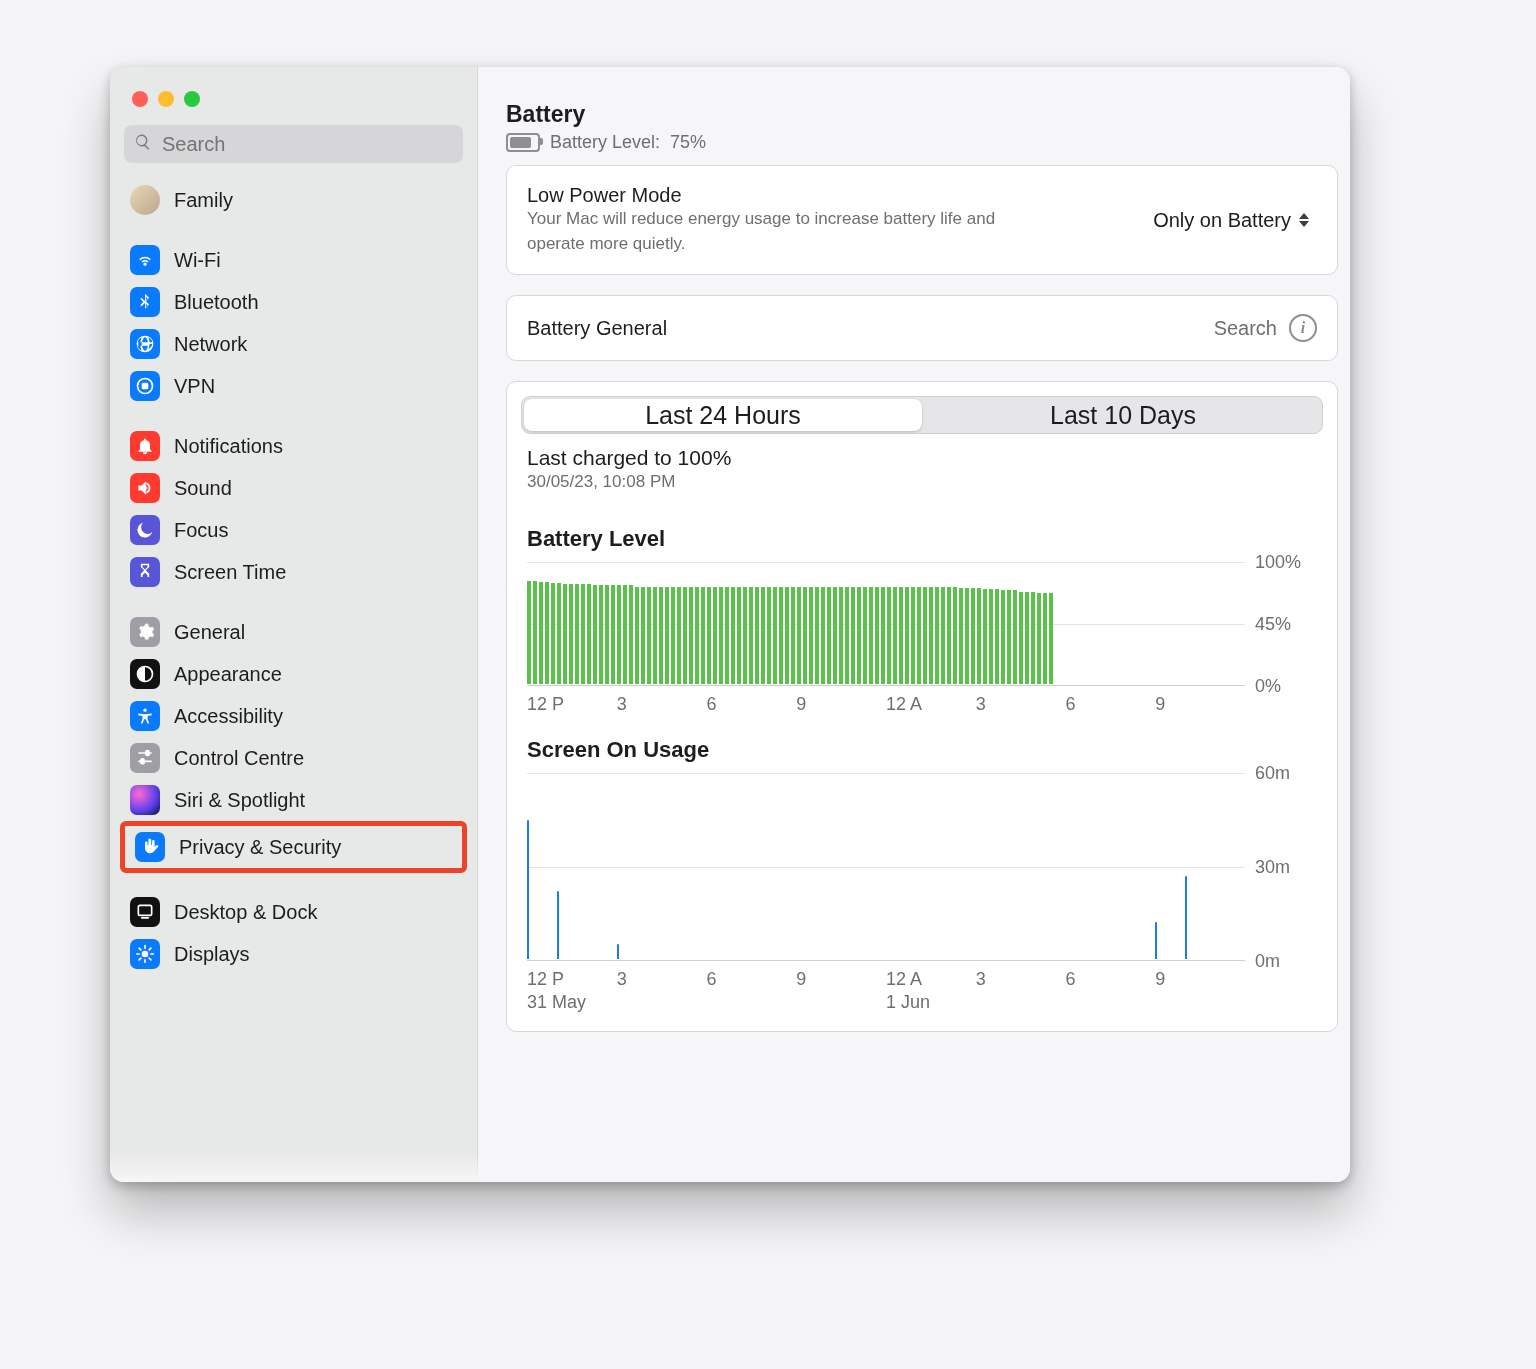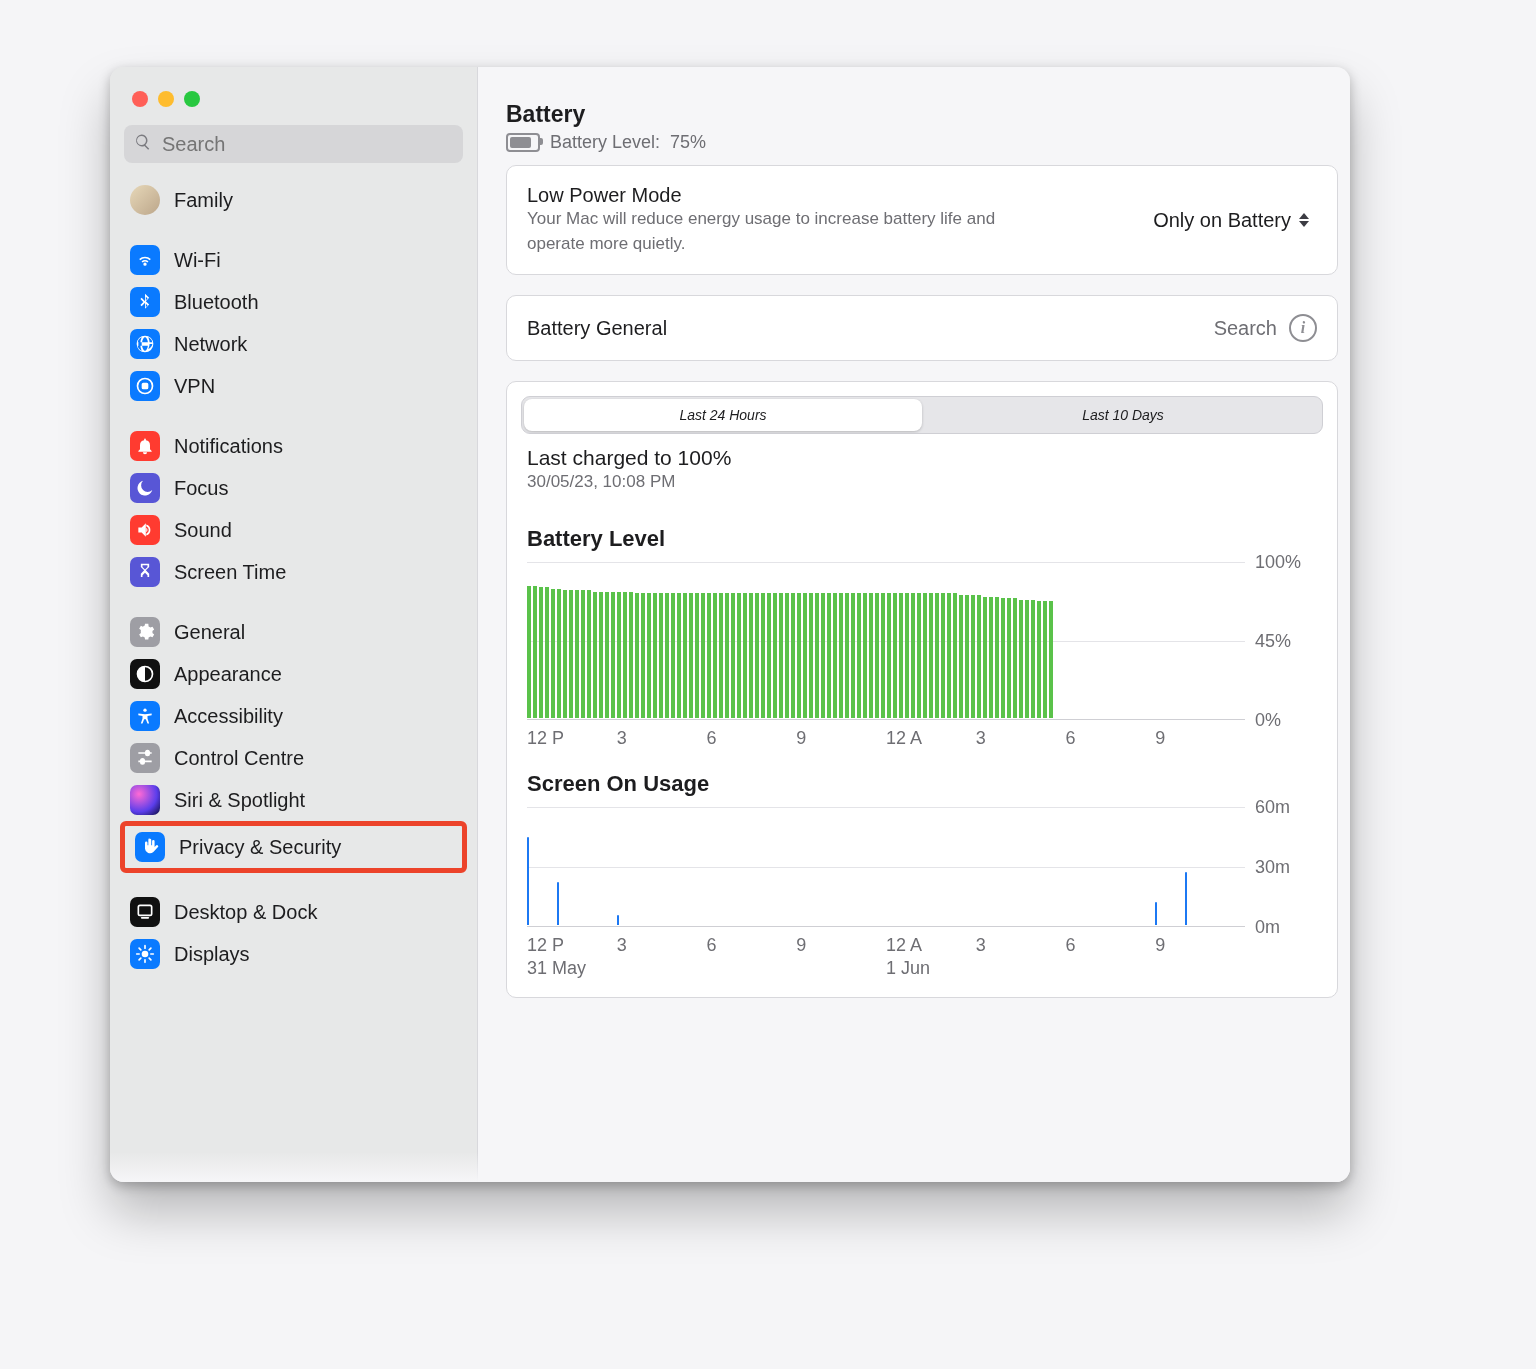--- a/index.html
+++ b/index.html
@@ -157,41 +157,40 @@
   }
 
   .seg-wrap{
     padding:14px 14px 8px 14px;
   }
   .seg{
     display:flex;background:#e6e6e9;border:1px solid var(--seg-border);
     border-radius:9px;overflow:hidden;height:36px;
   }
   .seg button{
-    flex:1 1 50%;border:none;background:transparent;font-size:14px;cursor:default;
+    flex:1 1 50%;border:none;background:transparent;font-size:25px;cursor:default;
     color:var(--text);
-    font-style:italic;
   }
   .seg button.active{
     background:#ffffff;border-radius:8px;
     box-shadow:0 1px 3px rgba(0,0,0,0.2);
     margin:2px;
   }
   .charge-line{padding:4px 20px 2px 20px;font-size:21px;font-weight:500;}
   .charge-sub{padding:0 20px 16px 20px;font-size:17px;color:var(--text-dim);}
 
   .chart-block{padding:18px 20px 4px 20px;}
   .chart-title{font-size:22px;font-weight:700;margin:0 0 10px 0;}
 
   .chart{
     position:relative;
     display:flex;
-    height:158px;
-  }
-  .chart.short{height:120px;}
+    height:124px;
+  }
+  .chart.short{height:188px;}
   .plot{
     flex:1 1 auto;position:relative;
     border-bottom:1px solid #cfcfd4;
   }
   .gridline{position:absolute;left:0;right:0;border-top:1px solid #e4e4e8;}
   .ylab{
     width:72px;flex:0 0 72px;position:relative;
     font-size:18px;color:var(--text-dim);
   }
   .ylab span{position:absolute;left:10px;transform:translateY(-50%);}
@@ -287,34 +286,34 @@
       <div class="side-group">
         <div class="side-item">
           <span class="icon" style="background:#ff3b30">
             <svg viewBox="0 0 24 24">
                 <path d="M12 22a2.5 2.5 0 002.5-2.5h-5A2.5 2.5 0 0012 22zm6-6V11a6 6 0 00-5-5.9V4a1 1 0 10-2 0v1.1A6 6 0 006 11v5l-2 2v1h16v-1l-2-2z"></path>
               </svg>
           </span>
           <span>Notifications</span>
         </div>
         <div class="side-item">
+          <span class="icon" style="background:#ff3b30">
+            <svg viewBox="0 0 24 24">
+                <path d="M4 9v6h4l5 5V4L8 9H4zm11 3a3 3 0 00-1.5-2.6v5.2A3 3 0 0015 12zm-1.5-6.7v2.1a5 5 0 010 9.2v2.1a7 7 0 000-13.4z"></path>
+              </svg>
+          </span>
+          <span>Sound</span>
+        </div>
+        <div class="side-item">
           <span class="icon" style="background:#5856d6">
             <svg viewBox="0 0 24 24">
                 <path d="M20.7 14.4A9 9 0 119.6 3.4 7 7 0 0020.7 14.4z"></path>
               </svg>
           </span>
           <span>Focus</span>
-        </div>
-        <div class="side-item">
-          <span class="icon" style="background:#ff3b30">
-            <svg viewBox="0 0 24 24">
-                <path d="M4 9v6h4l5 5V4L8 9H4zm11 3a3 3 0 00-1.5-2.6v5.2A3 3 0 0015 12zm-1.5-6.7v2.1a5 5 0 010 9.2v2.1a7 7 0 000-13.4z"></path>
-              </svg>
-          </span>
-          <span>Sound</span>
         </div>
         <div class="side-item">
           <span class="icon" style="background:#5856d6">
             <svg viewBox="0 0 24 24">
                 <path d="M7 2h10v4l-4 4 4 4v4H7v-4l4-4-4-4V2zm2 2v2l3 3 3-3V4H9zm0 14h6v-2l-3-3-3 3v2z"></path>
               </svg>
           </span>
           <span>Screen Time</span>
         </div>
       </div>

